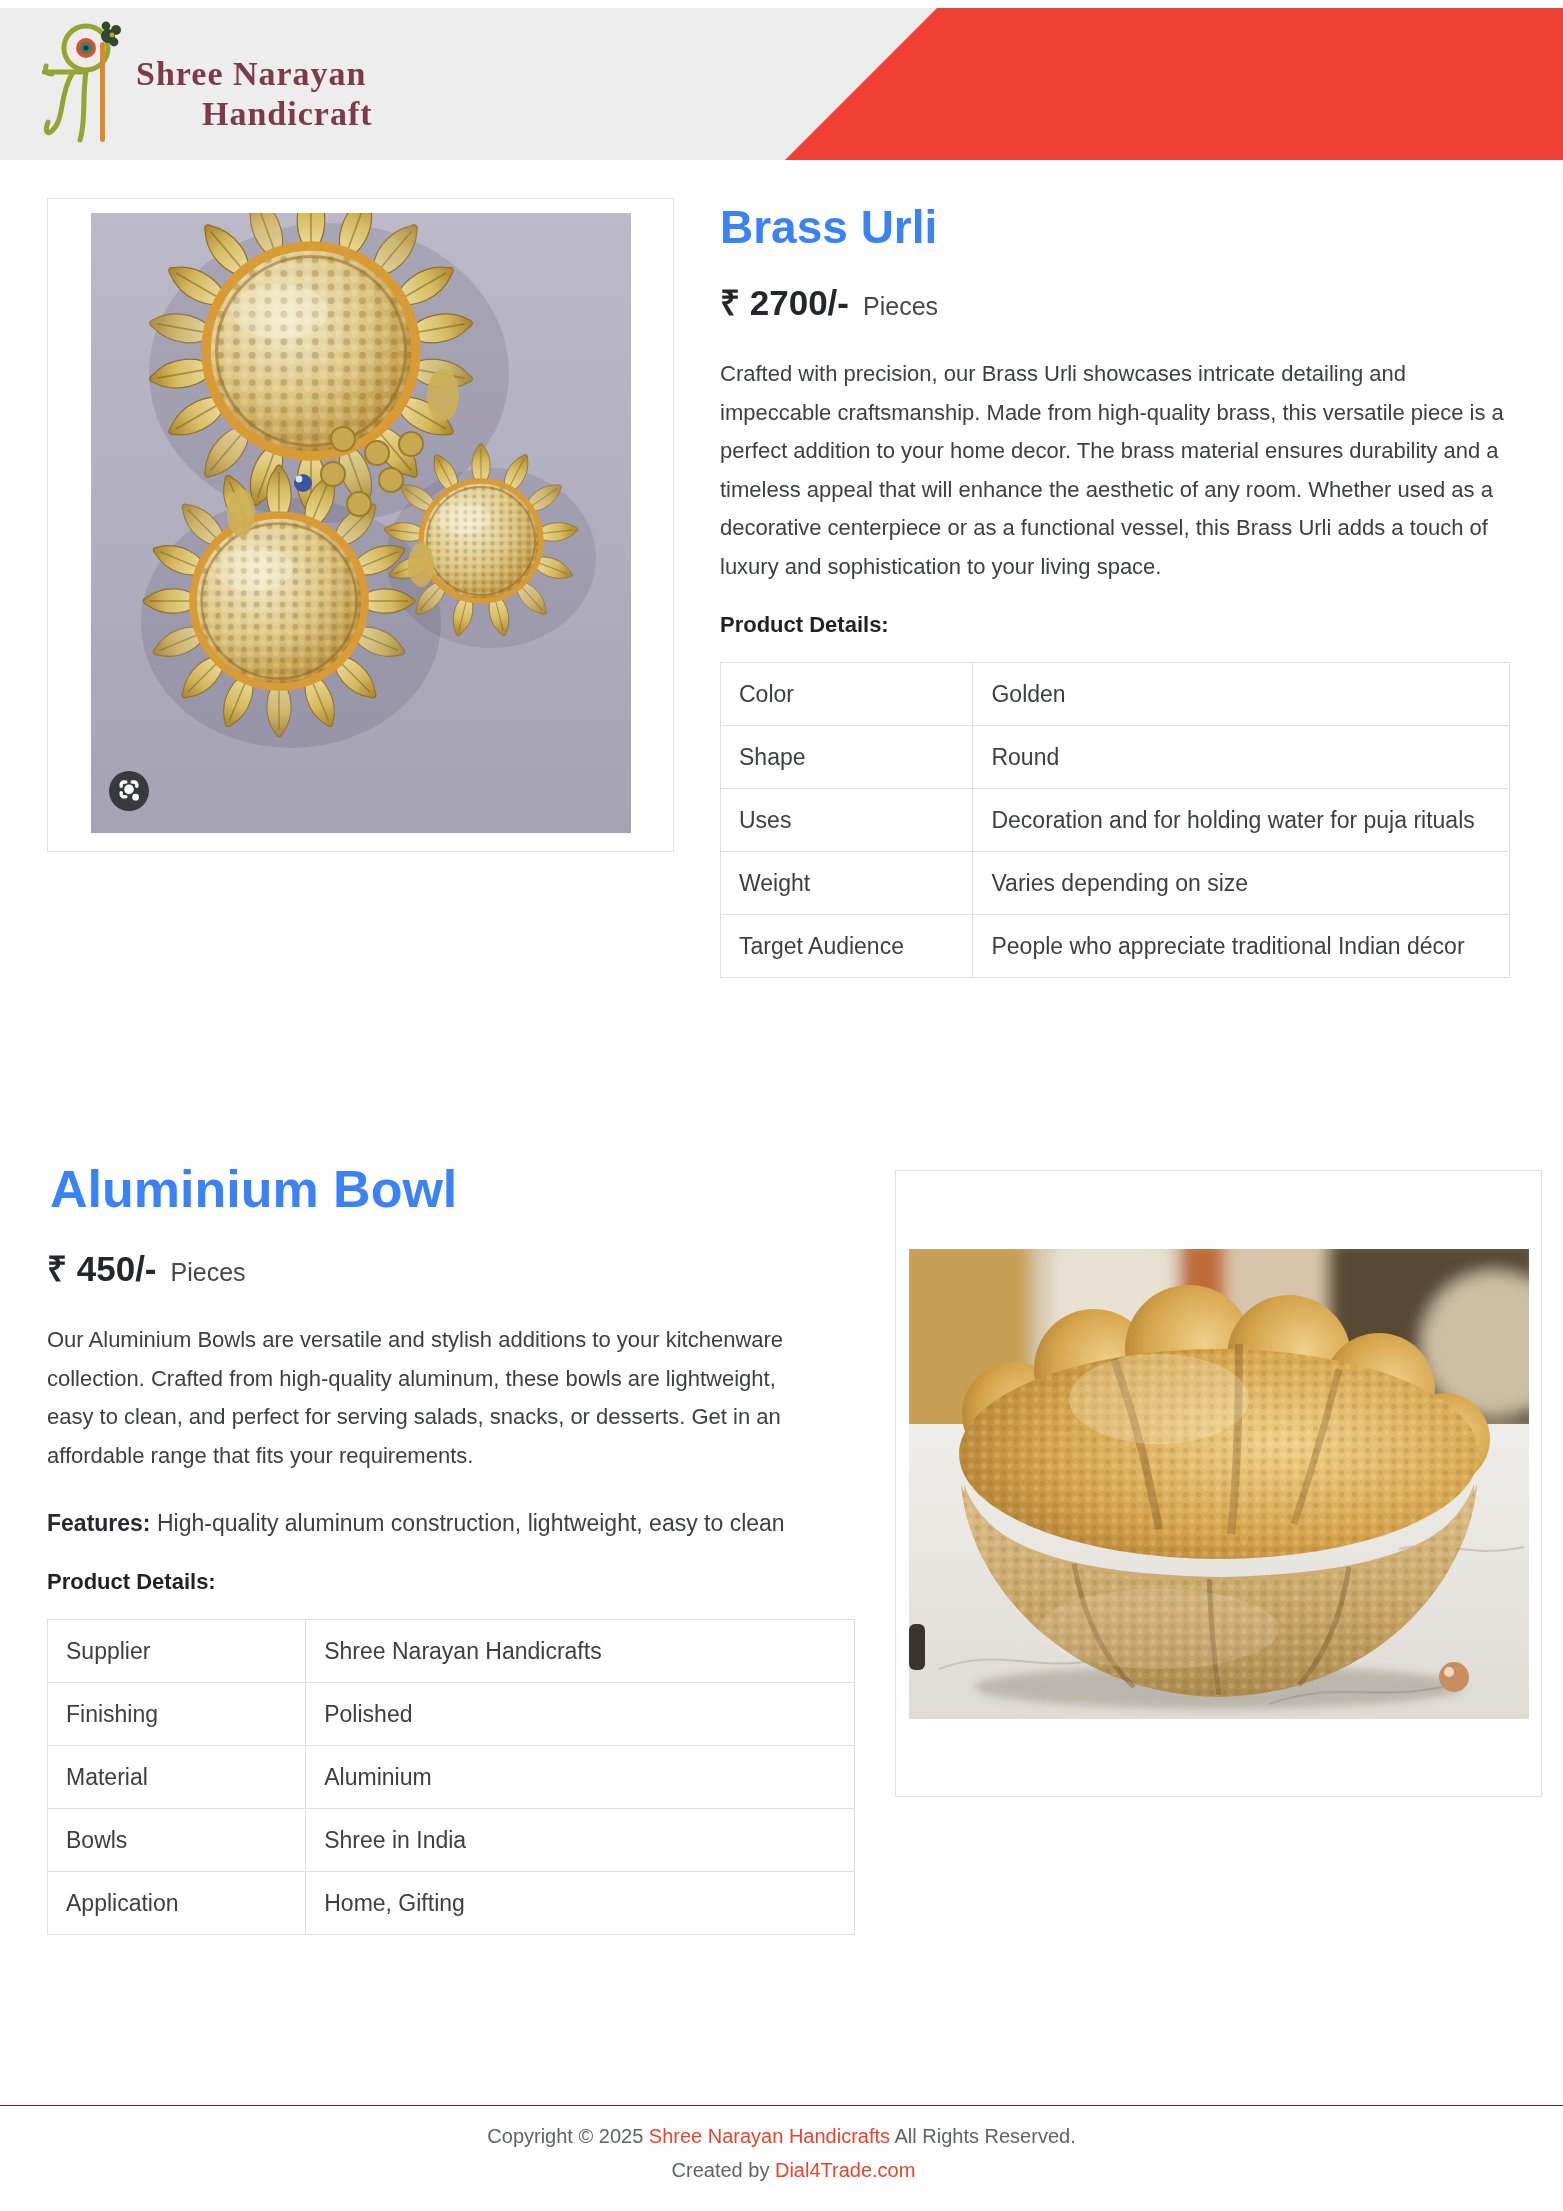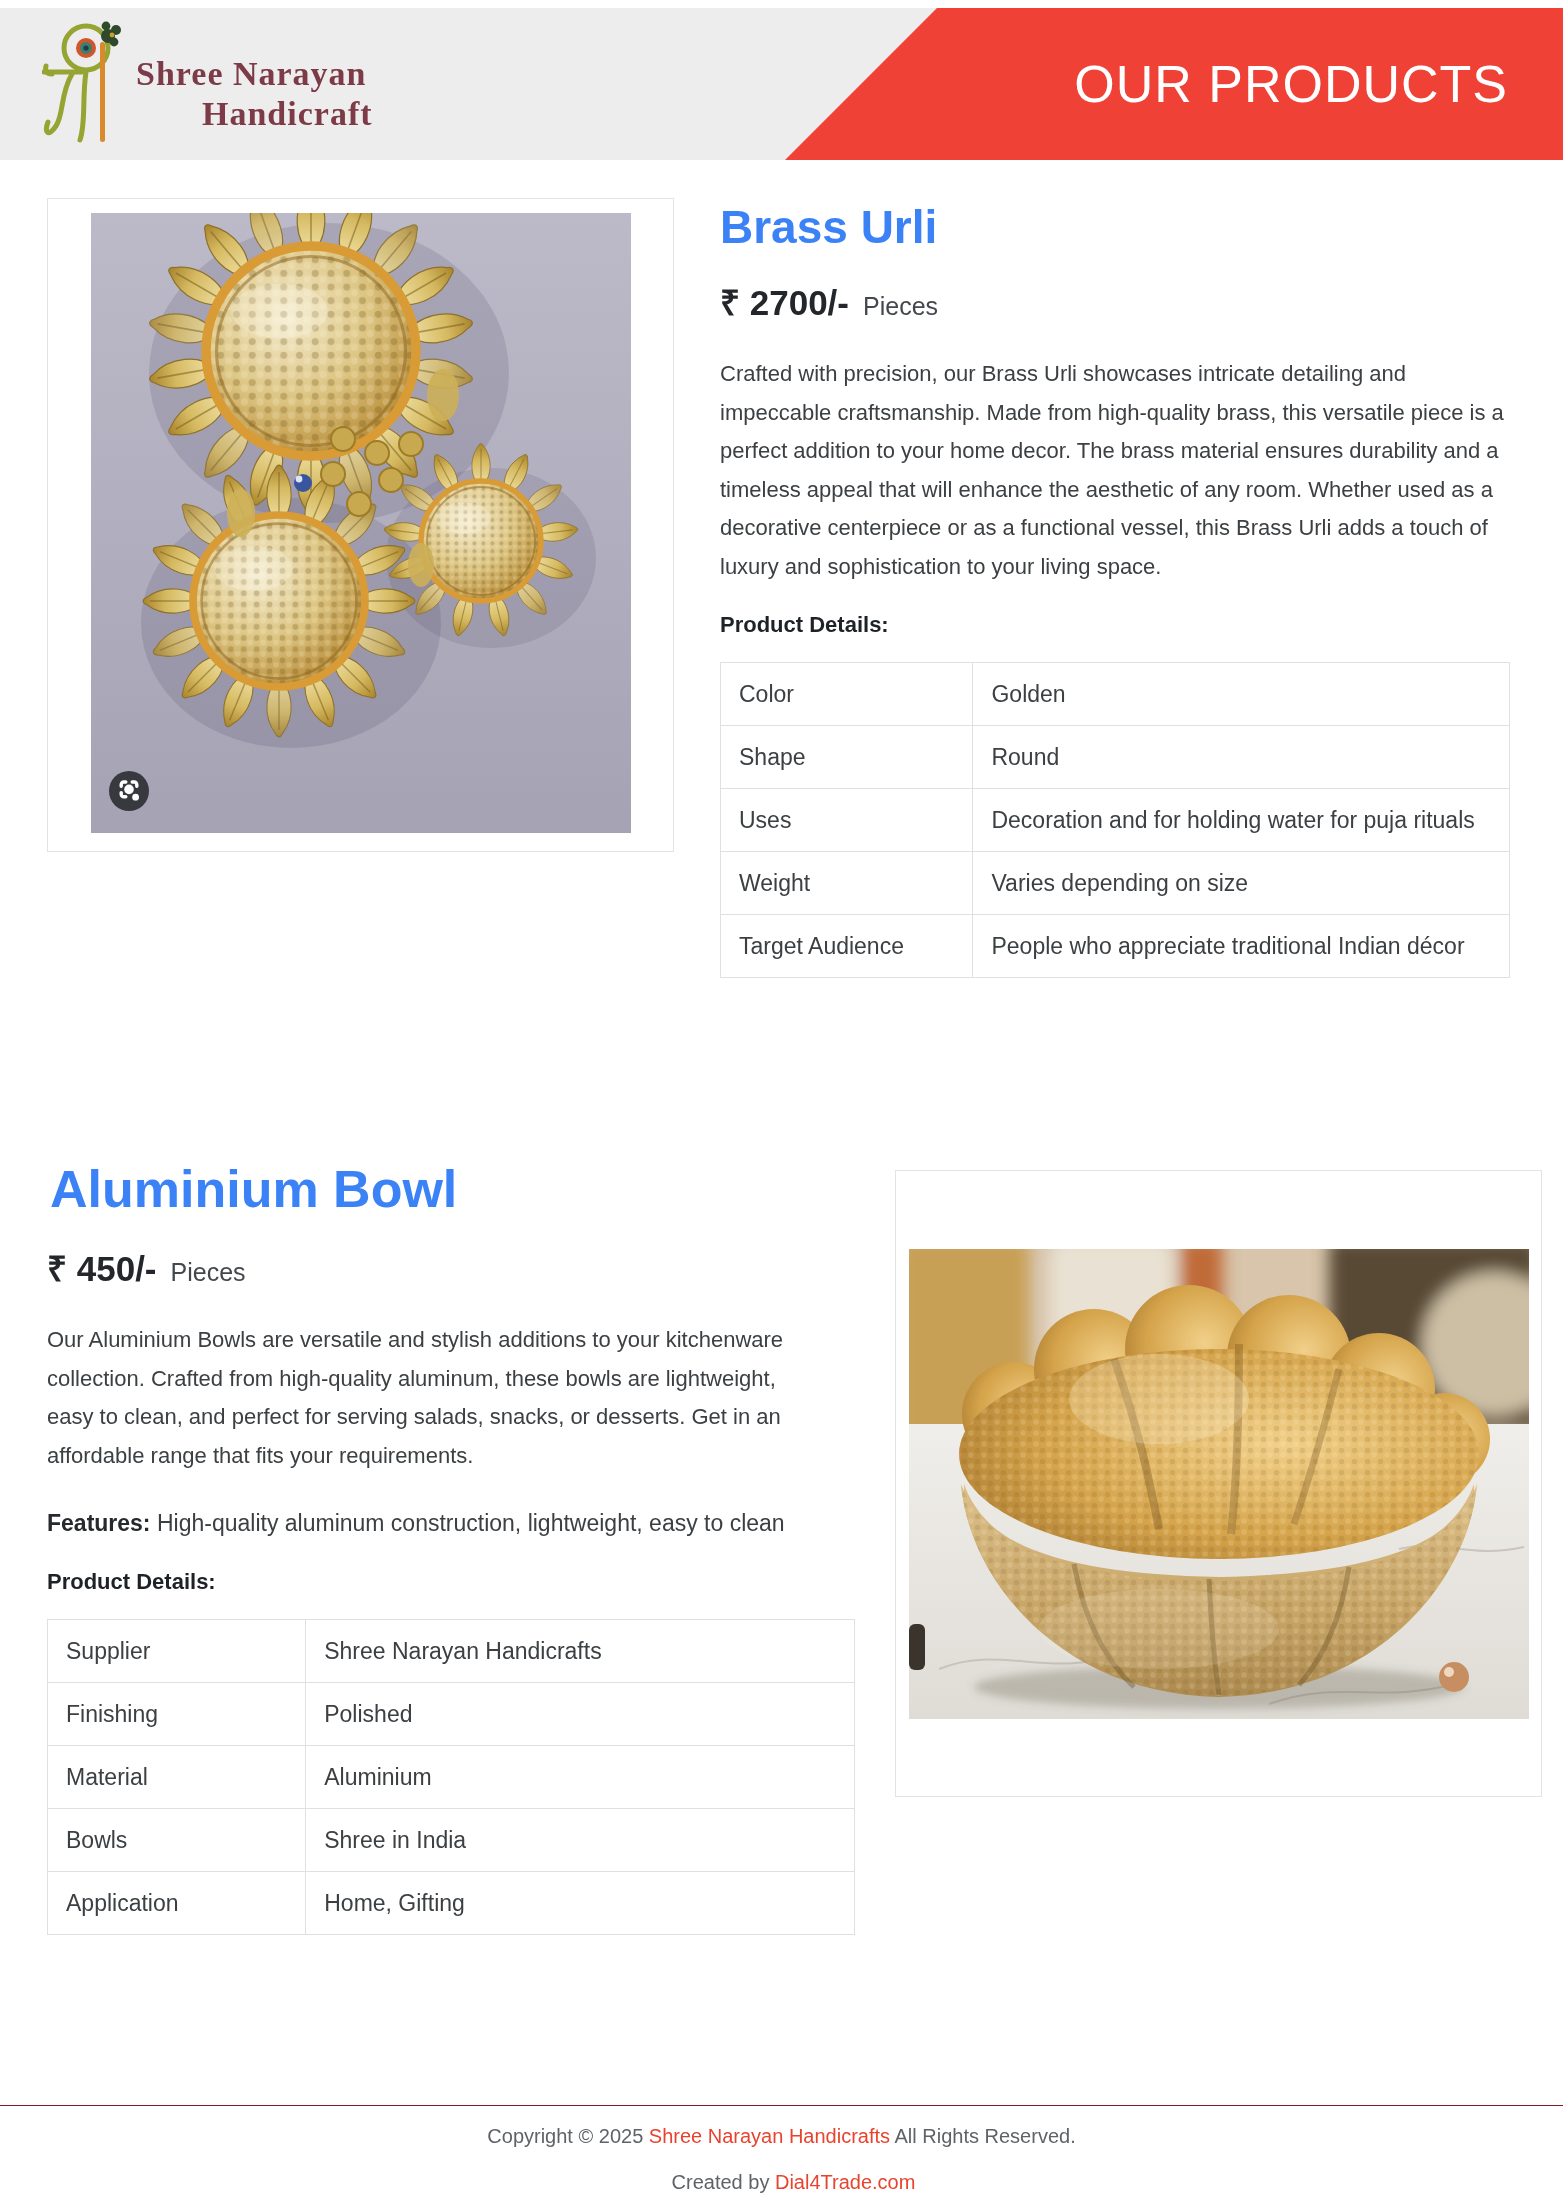--- a/index.html
+++ b/index.html
@@ -41,21 +41,21 @@
   h3.details-heading{margin:26px 0 0 0;font-size:22px;color:#1e2226;font-weight:bold;}
   table.details{border-collapse:collapse;width:100%;margin-top:24px;font-size:23px;color:#3c4043;}
   table.details td{border:1px solid #e0e0e0;padding:13px 18px;line-height:36px;vertical-align:middle;background:#fff;}
   table.details td.lbl{width:32%;}
   .col2 table.details{width:808px;}
 
   
   .footer{position:absolute;left:0;top:2105px;width:1563px;height:106px;background:#ffffff;
           border-top:1px solid #7f1d1d;text-align:center;color:#5f6368;font-size:20px;}
   .footer .f-line{margin-top:17px;line-height:26px;}
-  .footer .f-line + .f-line{margin-top:20px;padding-left:24px;}
+  .footer .f-line + .f-line{margin-top:8px;padding-left:24px;}
   .footer a{color:#e8432e;text-decoration:none;cursor:pointer;}
 </style>
 </head>
 <body>
 
 <div class="page">
 
   <div class="header">
     <div class="logo">
       <svg class="logo-ornament" viewBox="0 0 100 140">
@@ -77,21 +77,20 @@
             <circle cx="64" cy="12" r="4.4"></circle>
         </g>
         <circle cx="70" cy="21" r="2.4" fill="#c8a02c"></circle>
       </svg>
       <div class="logo-text">
         <span class="l1">Shree Narayan</span>
         <span class="l2">Handicraft</span>
       </div>
     </div>
     <div class="banner"></div>
-    <div class="banner-title">OUR PRODUCTS</div>
   </div>
 
   <div class="photo-card card1">
     <div class="photo-wrap">
       <svg width="540" height="620" viewBox="0 0 540 620">
         <defs>
           <linearGradient id="lavbg" x1="0" y1="0" x2="0" y2="1">
             <stop offset="0" stop-color="#bcbac8"></stop>
               <stop offset="0.55" stop-color="#b0adbe"></stop>
               <stop offset="1" stop-color="#a5a2b3"></stop>

